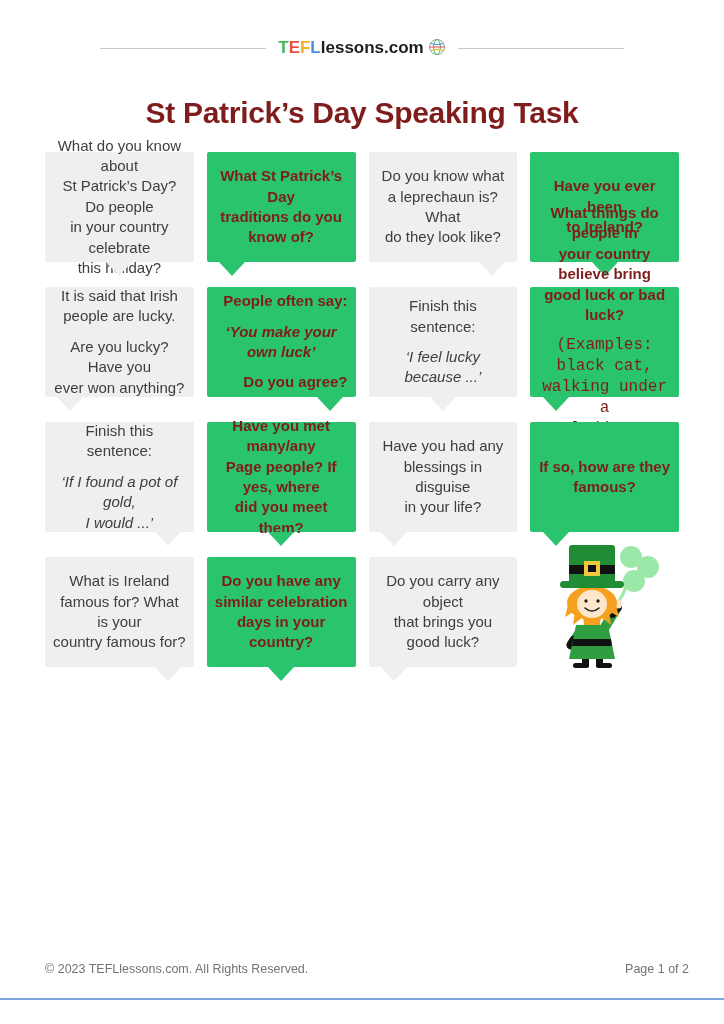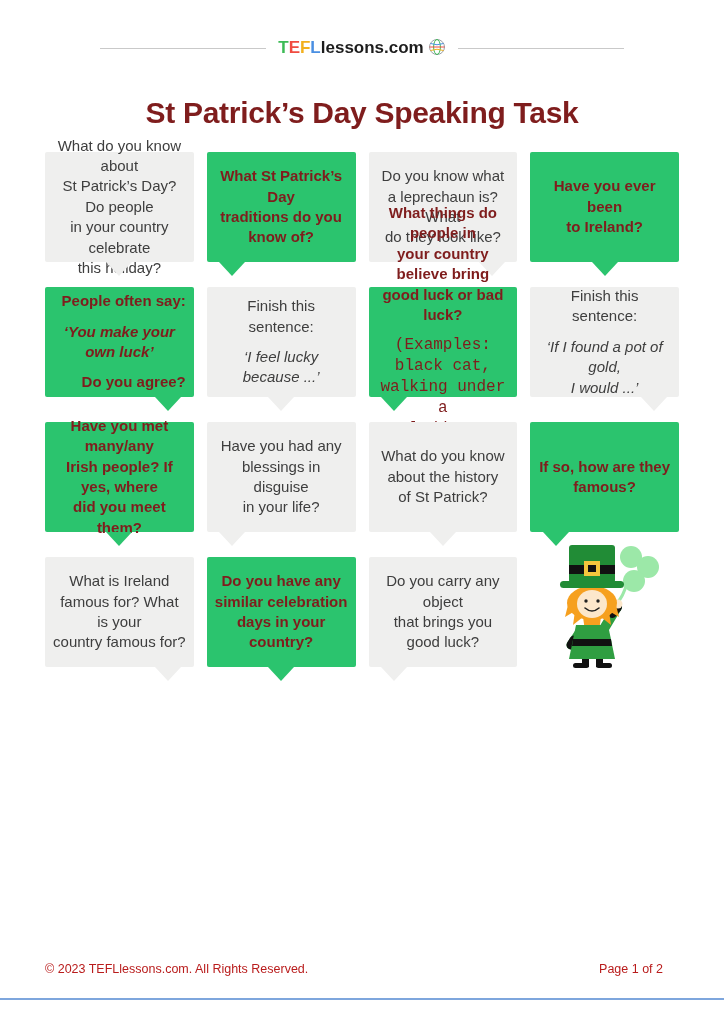--- a/index.html
+++ b/index.html
@@ -55,23 +55,23 @@
     border-top:14px solid transparent;
   }
   .card.gray::after  { border-top-color:var(--card-gray,#efefee); }
   .card.green::after { border-top-color:var(--card-green,#2bc46e); }
   .card.tail-center::after { left:50%; transform:translateX(-50%); }
   .card.tail-left::after   { left:17%; transform:translateX(-50%); }
   .card.tail-right::after  { left:83%; transform:translateX(-50%); }
 
   
   .footer {
-    position:absolute; left:45px; right:61px; bottom:24px;
+    position:absolute; left:45px; right:35px; bottom:24px;
     display:flex; justify-content:space-between; align-items:baseline;
-    font-size:12.5px; color:#b91c1c;
+    font-size:12.5px; color:#737373;
   }
   .bottom-line { position:absolute; left:0; right:0; bottom:0; height:2px; background:#7ea6dd; }
 
   .leprechaun-svg { display:block; margin-bottom:-4px; }
 </style>
 </head>
 <body>
 
 <div class="page">
 
@@ -112,20 +112,28 @@
 do they look like?</p>
         </div>
       </div>
       <div class="cell">
         <div class="card green tail-center">
           <p class="para">Have you ever been
 to Ireland?</p>
         </div>
       </div>
       <div class="cell">
+        <div class="card gray tail-left">
+          <p class="para">It is said that Irish
+people are lucky.</p>
+          <p class="para">Are you lucky? Have you
+ever won anything?</p>
+        </div>
+      </div>
+      <div class="cell">
         <div class="card green tail-right">
           <p class="para">People often say:</p>
           <p class="para italic">‘You make your own luck’</p>
           <p class="para">Do you agree?</p>
         </div>
       </div>
       <div class="cell">
         <div class="card gray tail-center">
           <p class="para">Finish this sentence:</p>
           <p class="para italic">‘I feel lucky because ...’</p>
@@ -143,36 +151,29 @@
       <div class="cell">
         <div class="card gray tail-right">
           <p class="para">Finish this sentence:</p>
           <p class="para italic">‘If I found a pot of gold,
 I would ...’</p>
         </div>
       </div>
       <div class="cell">
         <div class="card green tail-center">
           <p class="para">Have you met many/any
-Irish people? If yes, where
+Page people? If yes, where
 did you meet them?</p>
         </div>
       </div>
       <div class="cell">
         <div class="card gray tail-left">
           <p class="para">Have you had any
 blessings in disguise
 in your life?</p>
-        </div>
-      </div>
-      <div class="cell">
-        <div class="card gray tail-center">
-          <p class="para">What do you know
-about the history
-of St Patrick?</p>
         </div>
       </div>
       <div class="cell">
         <div class="card green tail-left">
           <p class="para">If so, how are they famous?</p>
         </div>
       </div>
       <div class="cell">
         <div class="card gray tail-right">
           <p class="para">What is Ireland

